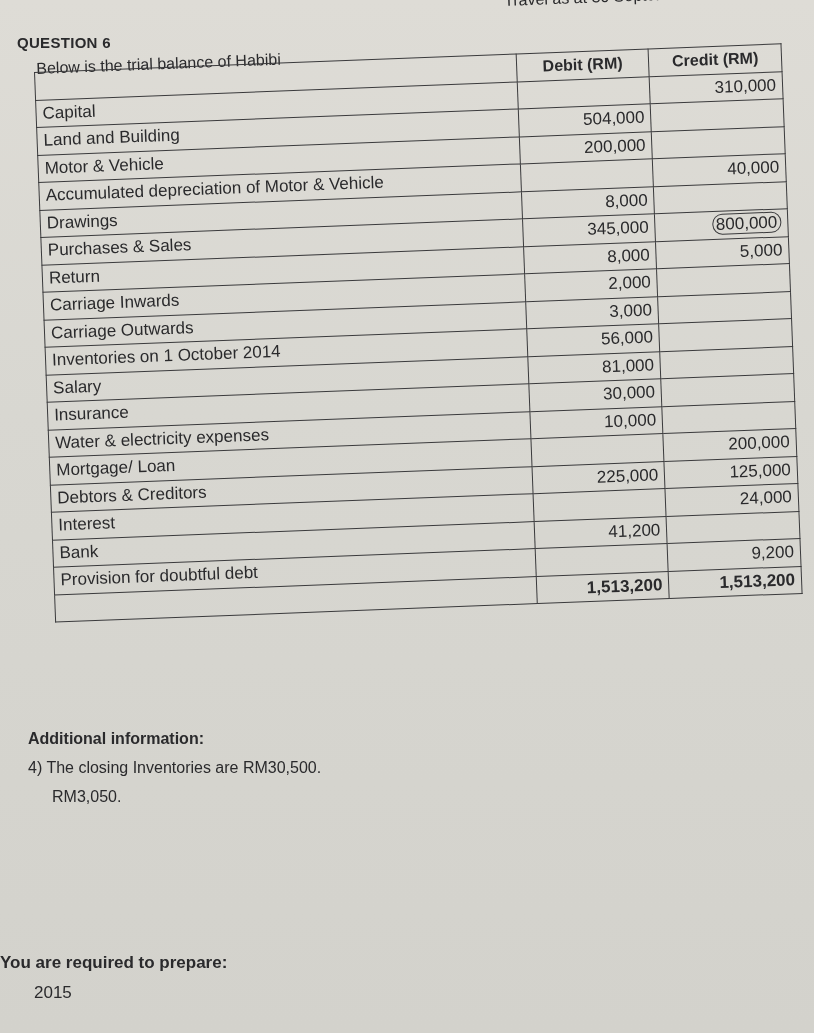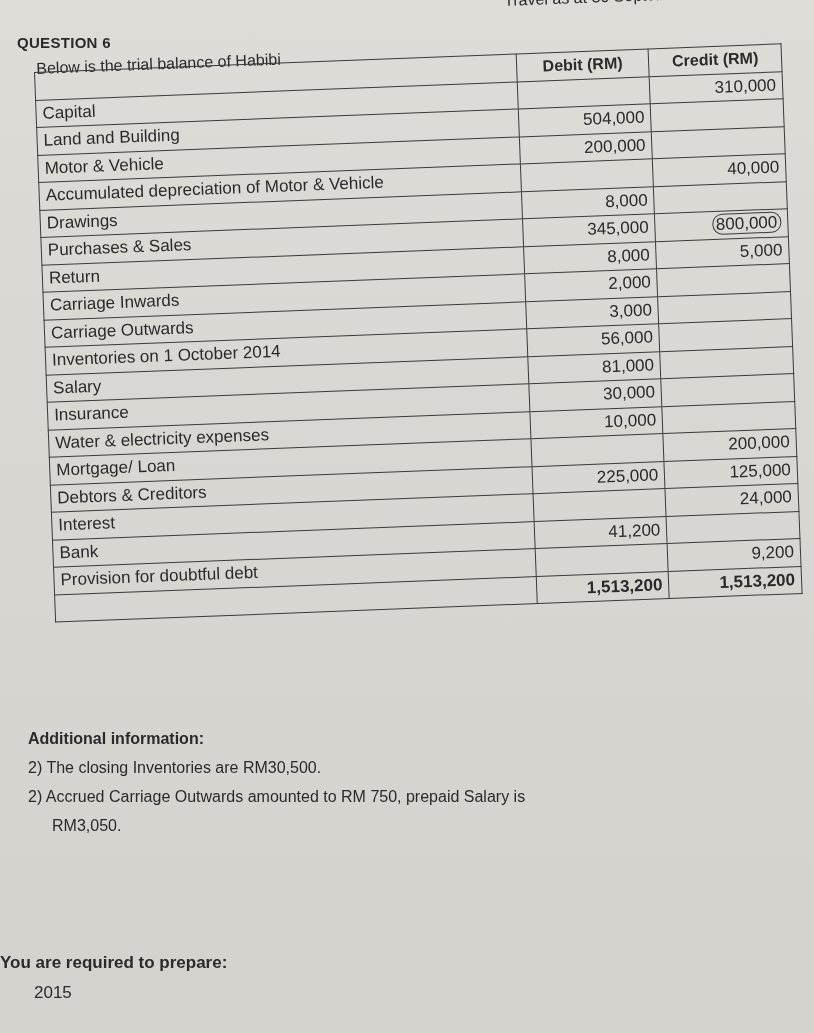--- a/index.html
+++ b/index.html
@@ -174,22 +174,21 @@
             <td class="name"></td>
             <td class="num">1,513,200</td>
             <td class="num">1,513,200</td>
           </tr>
       </tbody>
     </table>
   </div>
 
   <div class="info">
     <div class="head">Additional information:</div>
-    <div class="item">2)  The closing Inventories are RM30,500.</div>
-    <div class="item">2)  Accrued Carriage Outwards amounted to RM 750, prepaid Salary is</div>
+    <div class="item">4)  The closing Inventories are RM30,500.</div>
     <div class="cont">RM3,050.</div>
   </div>
 
   <div class="req">
     <div class="head">You are required to prepare:</div>
     <div style="padding-left:34px">2015</div>
   </div>
 
 </div>
 

